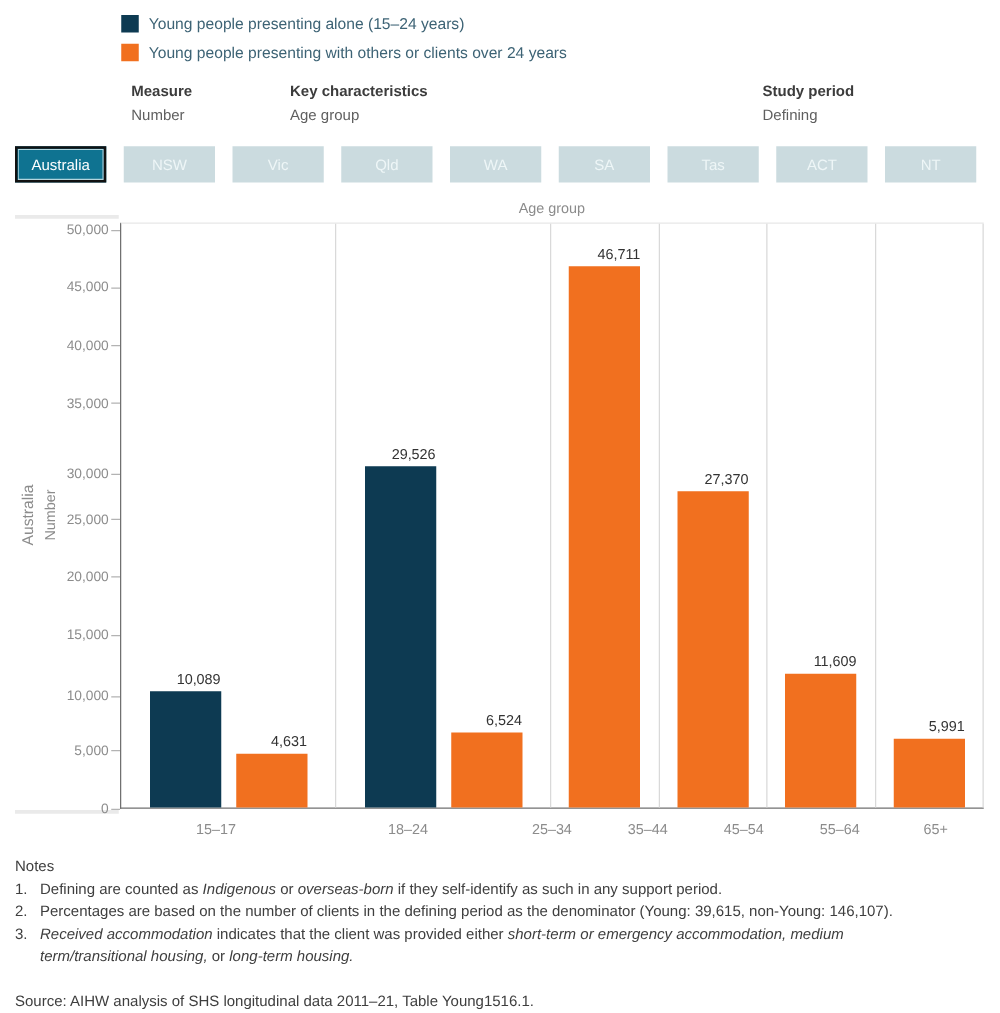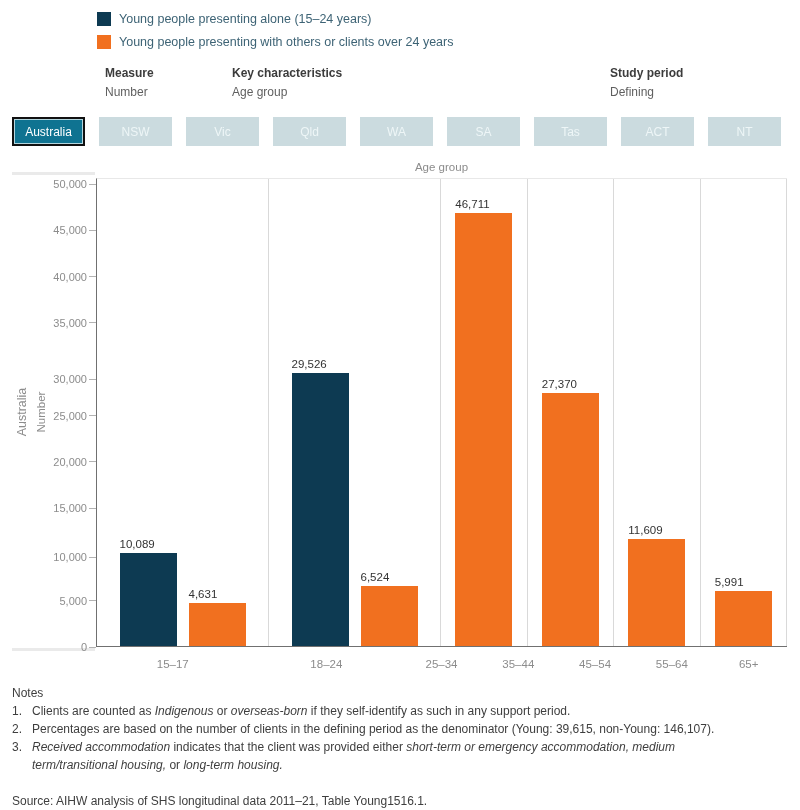--- a/index.html
+++ b/index.html
@@ -37,21 +37,21 @@
   .ytick { position:absolute; right:0; display:flex; align-items:center; transform:translateY(-50%); }
   .ytick-label { font-size:11px; color:#8c8c8c; margin-right:2px; }
   .ytick-dash { width:7px; height:0; border-top:1px solid #b3b3b3; }
 
   .plot { position:absolute; left:96px; top:178px; width:691px; height:469px;
           border-left:1px solid #707070; border-bottom:1px solid #707070; border-top:1px solid #e8e8e8;
           display:flex; }
   .panel { flex:1 1 0; border-right:1px solid #d9d9d9; display:flex; align-items:flex-end;
            justify-content:center; gap:20px; }
   .panel.wide { flex:2 1 0;gap:12px; }
-  .bar-group { display:flex; flex-direction:column; align-items:flex-start; }
+  .bar-group { display:flex; flex-direction:column; align-items:flex-end; }
   .bar-label { font-size:11.5px; color:#333; margin-bottom:3px; white-space:nowrap; }
   .bar { width:57px; }
 
   .x-labels { position:absolute; left:96px; top:648px; width:691px; display:flex; }
   .x-label { flex:1 1 0; text-align:center; padding-top:10px; font-size:11.5px; color:#8c8c8c; }
   .x-label.wide { flex:2 1 0; }
 
   
   .notes { position:absolute; left:12px; top:684px; width:745px; font-size:12px; color:#3e3e3e; line-height:1.5; }
   .note-row { display:flex; }
@@ -204,21 +204,21 @@
       <div class="x-label">35–44</div>
       <div class="x-label">45–54</div>
       <div class="x-label">55–64</div>
       <div class="x-label">65+</div>
     </div>
 
   <div class="notes">
     <div>Notes</div>
     <div class="note-row">
       <span class="note-num">1.</span>
-      <span class="note-text"><span>Clients are counted as </span><span style="font-style: italic;">Indigenous</span><span> or </span><span style="font-style: italic;">overseas-born</span><span> if they self-identify as such in any support period.</span></span>
+      <span class="note-text"><span>Defining are counted as </span><span style="font-style: italic;">Indigenous</span><span> or </span><span style="font-style: italic;">overseas-born</span><span> if they self-identify as such in any support period.</span></span>
     </div>
     <div class="note-row">
       <span class="note-num">2.</span>
       <span class="note-text"><span>Percentages are based on the number of clients in the defining period as the denominator (Young: 39,615, non-Young: 146,107).</span></span>
     </div>
     <div class="note-row">
       <span class="note-num">3.</span>
       <span class="note-text"><span style="font-style: italic;">Received accommodation</span><span> indicates that the client was provided either </span><span style="font-style: italic;">short-term or emergency accommodation, medium term/transitional housing,</span><span> or </span><span style="font-style: italic;">long-term housing.</span></span>
     </div>
     <div class="source">Source: AIHW analysis of SHS longitudinal data 2011–21, Table Young1516.1.</div>

